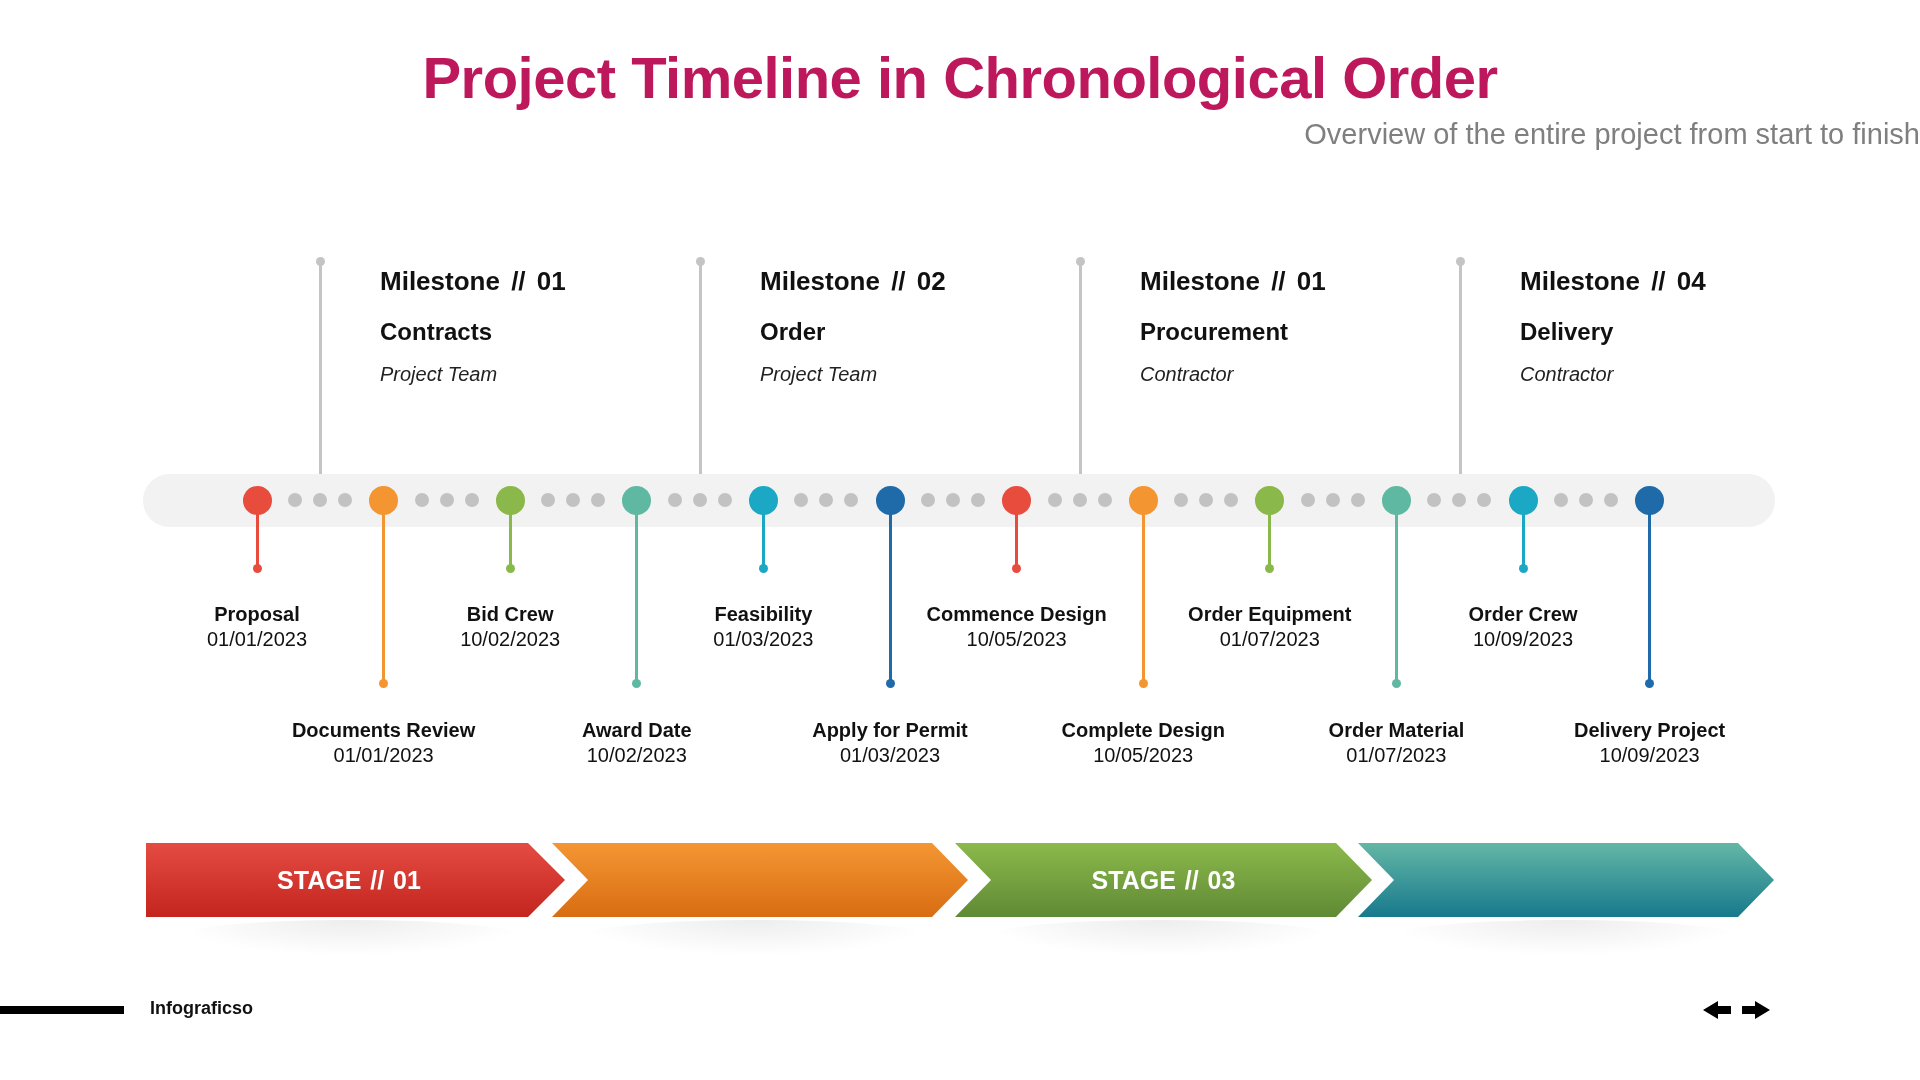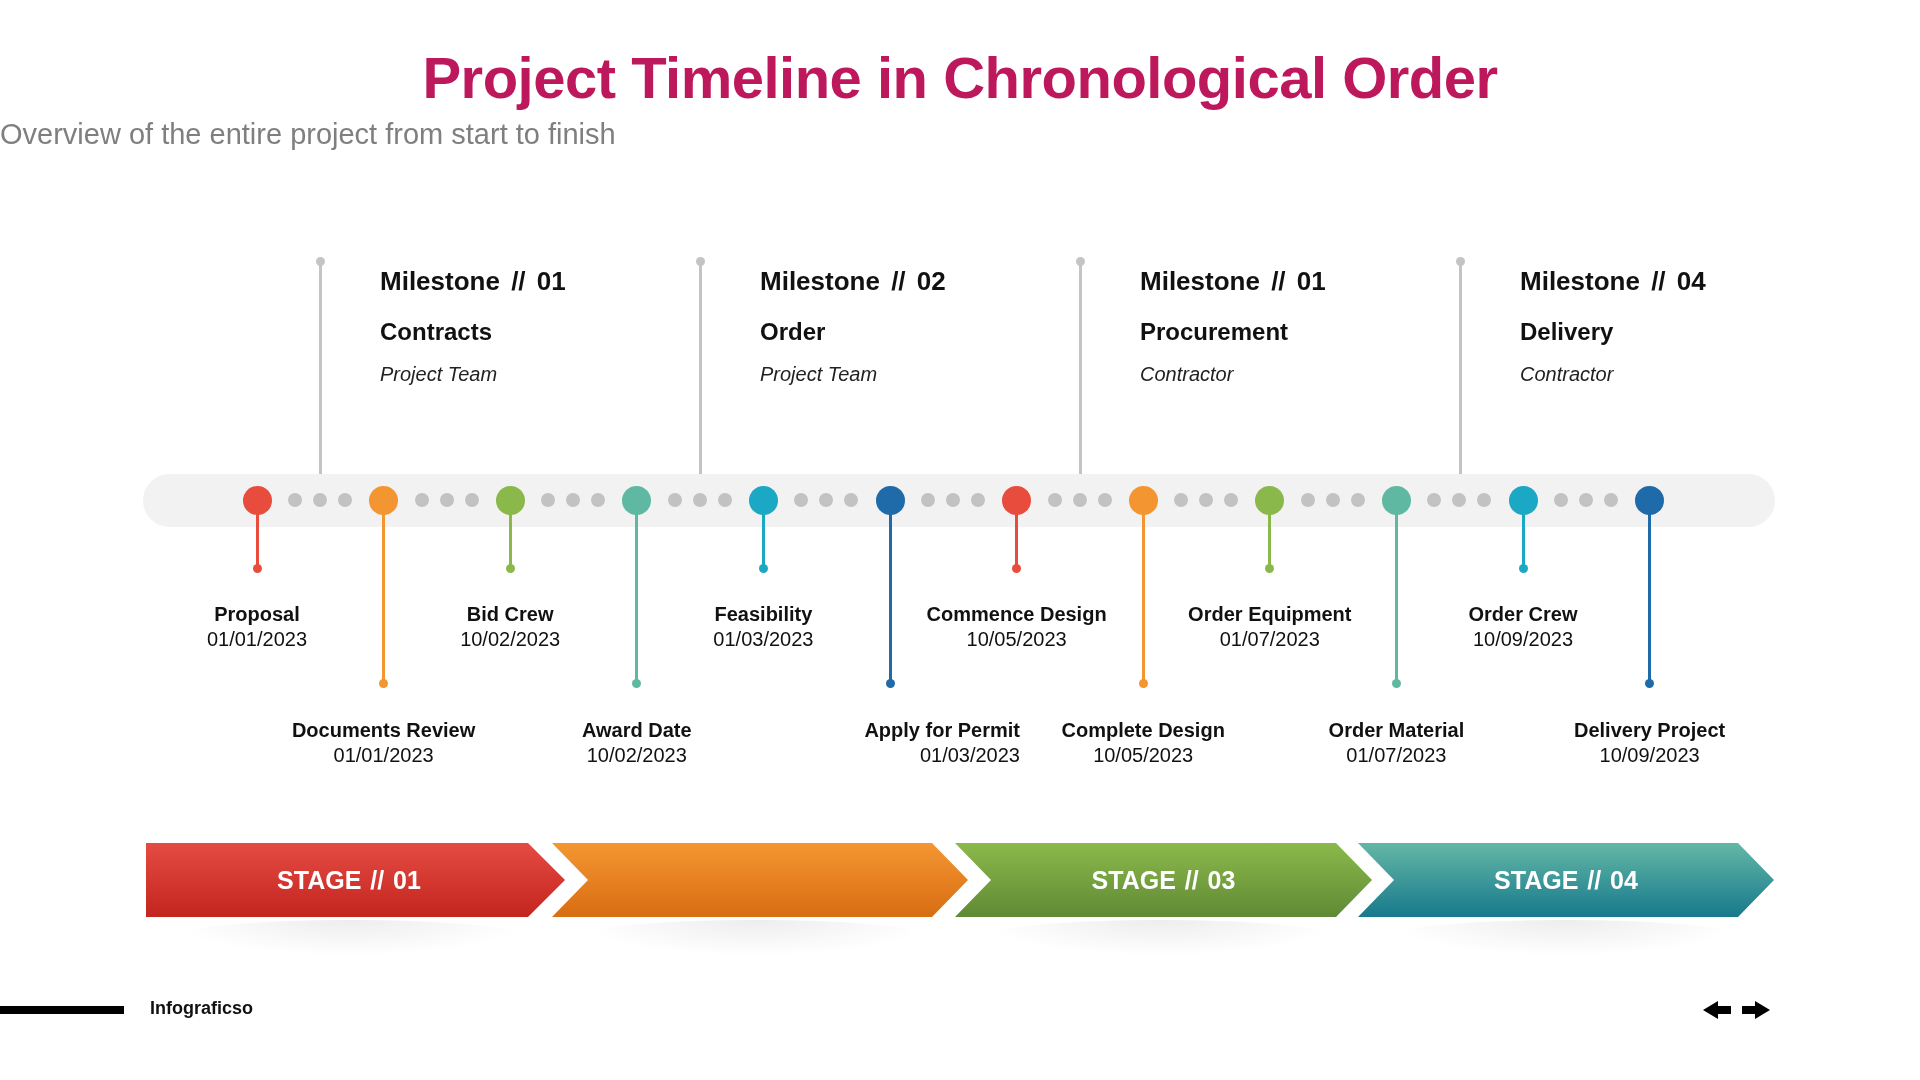--- a/index.html
+++ b/index.html
@@ -1,20 +1,20 @@
 <!DOCTYPE html>
 <html><head>
 <meta charset="utf-8">
 <style>
   html, body { margin:0; padding:0; background:#ffffff; }
   body { width:1920px; height:1080px; position:relative; overflow:hidden;
          font-family:"Liberation Sans", "DejaVu Sans", sans-serif; color:#111; }
   .title { position:absolute; left:0; top:44px; width:1920px; text-align:center;
            font-size:58px; font-weight:bold; color:#be185d; letter-spacing:-0.5px; }
-  .subtitle { position:absolute; left:0; top:118px; width:1920px; text-align:left;
+  .subtitle { position:absolute; left:0; top:118px; width:1920px; text-align:right;
               font-size:29px; color:#7f7f7f; }
   .ms-line { position:absolute; width:3px; background:#c4c4c4; }
   .ms-cap { position:absolute; width:9px; height:9px; border-radius:50%; background:#c4c4c4; }
   .ms-text { position:absolute; white-space:nowrap; }
   .ms-head { font-size:26px; font-weight:bold; color:#111; line-height:30px; word-spacing:4px; }
   .ms-sub { font-size:24px; font-weight:bold; color:#111; margin-top:22px; line-height:28px; }
   .ms-who { font-size:20px; font-style:italic; color:#222; margin-top:16px; line-height:24px; }
 
   .track { position:absolute; left:143px; top:474px; width:1632px; height:53px;
            background:#f2f2f2; border-radius:27px; }
@@ -145,21 +145,21 @@
     <div class="stem" style="left: 761.9px; height: 58px; background: rgb(27, 168, 196);"></div>
     <div class="stem-end" style="left: 758.9px; top: 563.5px; background: rgb(27, 168, 196);"></div>
     <div class="node" style="left: 748.9px; background: rgb(27, 168, 196);"></div>
     <div class="ev" style="left: 633.4px; top: 602px;">
       <div class="ev-title">Feasibility</div>
       <div class="ev-date">01/03/2023</div>
     </div>
     <div class="stem" style="left: 888.5px; height: 173px; background: rgb(31, 106, 168);"></div>
     <div class="stem-end" style="left: 885.5px; top: 678.5px; background: rgb(31, 106, 168);"></div>
     <div class="node" style="left: 875.5px; background: rgb(31, 106, 168);"></div>
-    <div class="ev" style="left: 760px; top: 718px; text-align: right;">
+    <div class="ev" style="left: 760px; top: 718px;">
       <div class="ev-title">Apply for Permit</div>
       <div class="ev-date">01/03/2023</div>
     </div>
     <div class="stem" style="left: 1015.1px; height: 58px; background: rgb(232, 76, 61);"></div>
     <div class="stem-end" style="left: 1012.1px; top: 563.5px; background: rgb(232, 76, 61);"></div>
     <div class="node" style="left: 1002.1px; background: rgb(232, 76, 61);"></div>
     <div class="ev" style="left: 886.6px; top: 602px;">
       <div class="ev-title">Commence Design</div>
       <div class="ev-date">10/05/2023</div>
     </div>
@@ -208,21 +208,21 @@
 <div class="stage" style="left:146px; width:420px;">
   <svg width="420" height="74">
     <defs>
         <linearGradient id="g1" x1="0" y1="0" x2="0" y2="1">
           <stop offset="0" stop-color="#e44c43"></stop>
           <stop offset="1" stop-color="#c3241e"></stop>
         </linearGradient>
       </defs>
     <polygon points="0,0 382,0 419,37 382,74 0,74" fill="url(#g1)"></polygon>
   </svg>
-  <div class="stage-label" style="left:12px; width:382px;">STAGE // 01</div>
+  <div class="stage-label" style="left:0; width:382px;padding-left:12px;">STAGE // 01</div>
 </div>
 
 <div class="stage" style="left:552px; width:420px;">
   <svg width="420" height="74">
     <defs>
         <linearGradient id="g2" x1="0" y1="0" x2="0" y2="1">
           <stop offset="0" stop-color="#f49632"></stop>
           <stop offset="1" stop-color="#d86d12"></stop>
         </linearGradient>
       </defs>
@@ -246,21 +246,20 @@
 <div class="stage" style="left:1358px; width:420px;">
   <svg width="420" height="74">
     <defs>
         <linearGradient id="g4" x1="0" y1="0" x2="0" y2="1">
           <stop offset="0" stop-color="#63b7a6"></stop>
           <stop offset="1" stop-color="#17798c"></stop>
         </linearGradient>
       </defs>
     <polygon points="0,0 380,0 416,37 380,74 0,74 36,37" fill="url(#g4)"></polygon>
   </svg>
-  <div class="stage-label" style="left:36px; width:344px;">STAGE // 04</div>
 </div>
 
 <div class="footer-bar"></div>
 <div class="footer-brand">Infograficso</div>
 <div class="nav" style="left:1703px;">
   <svg width="30" height="24" viewBox="0 0 30 24">
     <polygon points="0,12 15,3 15,8 28,8 28,16 15,16 15,21" fill="#000"></polygon>
   </svg>
 </div>
 <div class="nav" style="left:1740px;">

